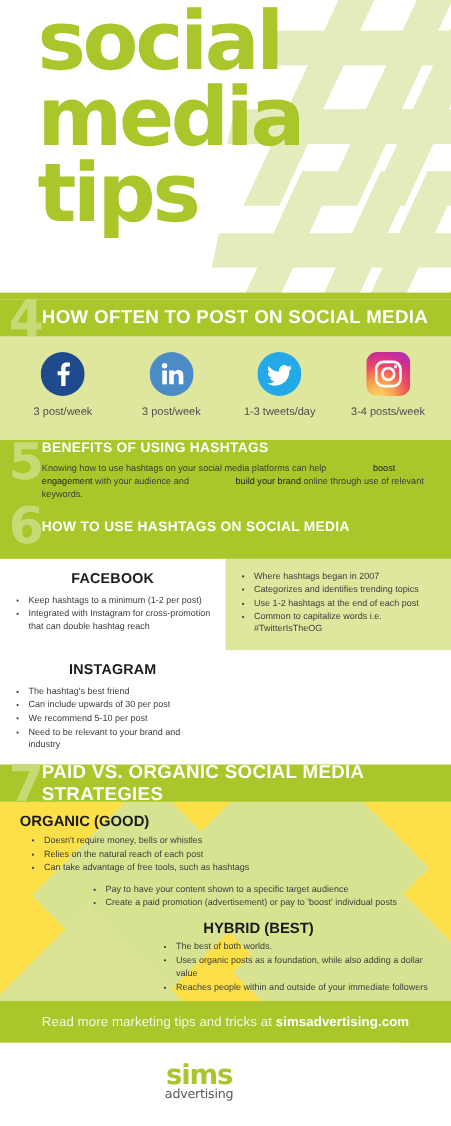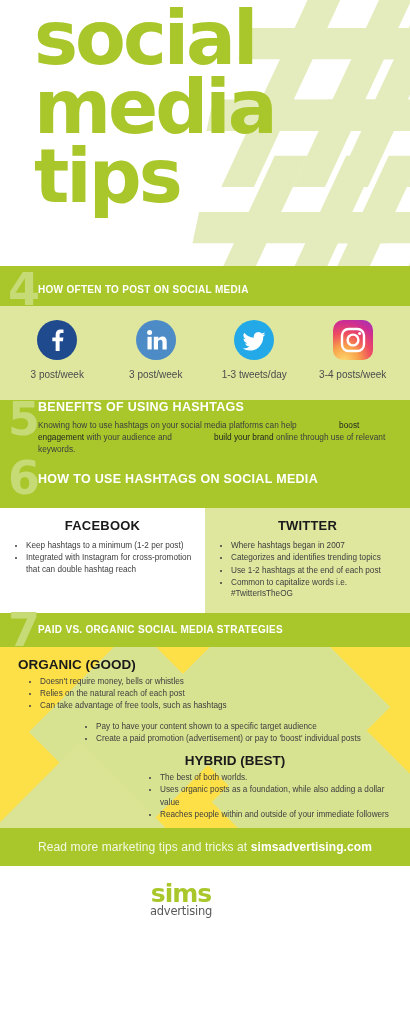--- a/index.html
+++ b/index.html
@@ -92,21 +92,21 @@
     flex: 0 0 38px;
     text-align: left;
     padding-left: 8px;
     box-sizing: border-box;
     user-select: none;
   }
   .sec-title {
     color: #ffffff;
     font-family: "Liberation Sans", sans-serif;
     font-weight: 700;
-    font-size: 10px;
+    font-size: 17px;
     letter-spacing: 0.3px;
   }
 
   
   .bar4 { height: 34px; }
 
   
   .sec4-body {
     position: relative;
     width: 410px;
@@ -398,29 +398,37 @@
     <div class="quad-cell q-white">
       <div class="q-title">FACEBOOK</div>
       <ul class="q-list">
         <li>Keep hashtags to a minimum (1-2 per post)</li>
         <li>Integrated with Instagram for cross-promotion that can double hashtag reach</li>
       </ul>
     </div>
 
 
     <div class="quad-cell q-green">
-      <div class="q-title">TWITTER</div>
       <ul class="q-list">
         <li>Where hashtags began in 2007</li>
         <li>Categorizes and identifies trending topics</li>
         <li>Use 1-2 hashtags at the end of each post</li>
         <li>Common to capitalize words i.e. #TwitterIsTheOG</li>
       </ul>
     </div>
 
+    <div class="quad-cell q-white">
+      <div class="q-title">INSTAGRAM</div>
+      <ul class="q-list">
+        <li>The hashtag's best friend</li>
+        <li>Can include upwards of 30 per post</li>
+        <li>We recommend 5-10 per post</li>
+        <li>Need to be relevant to your brand and industry</li>
+      </ul>
+    </div>
 
   </div>
 
   <div class="sec-bar bar7">
     <div class="sec-num">7</div>
     <div class="sec-title">PAID VS. ORGANIC SOCIAL MEDIA STRATEGIES</div>
   </div>
 
   <div class="sec7-body">
     <div class="chev chev-1"></div>

